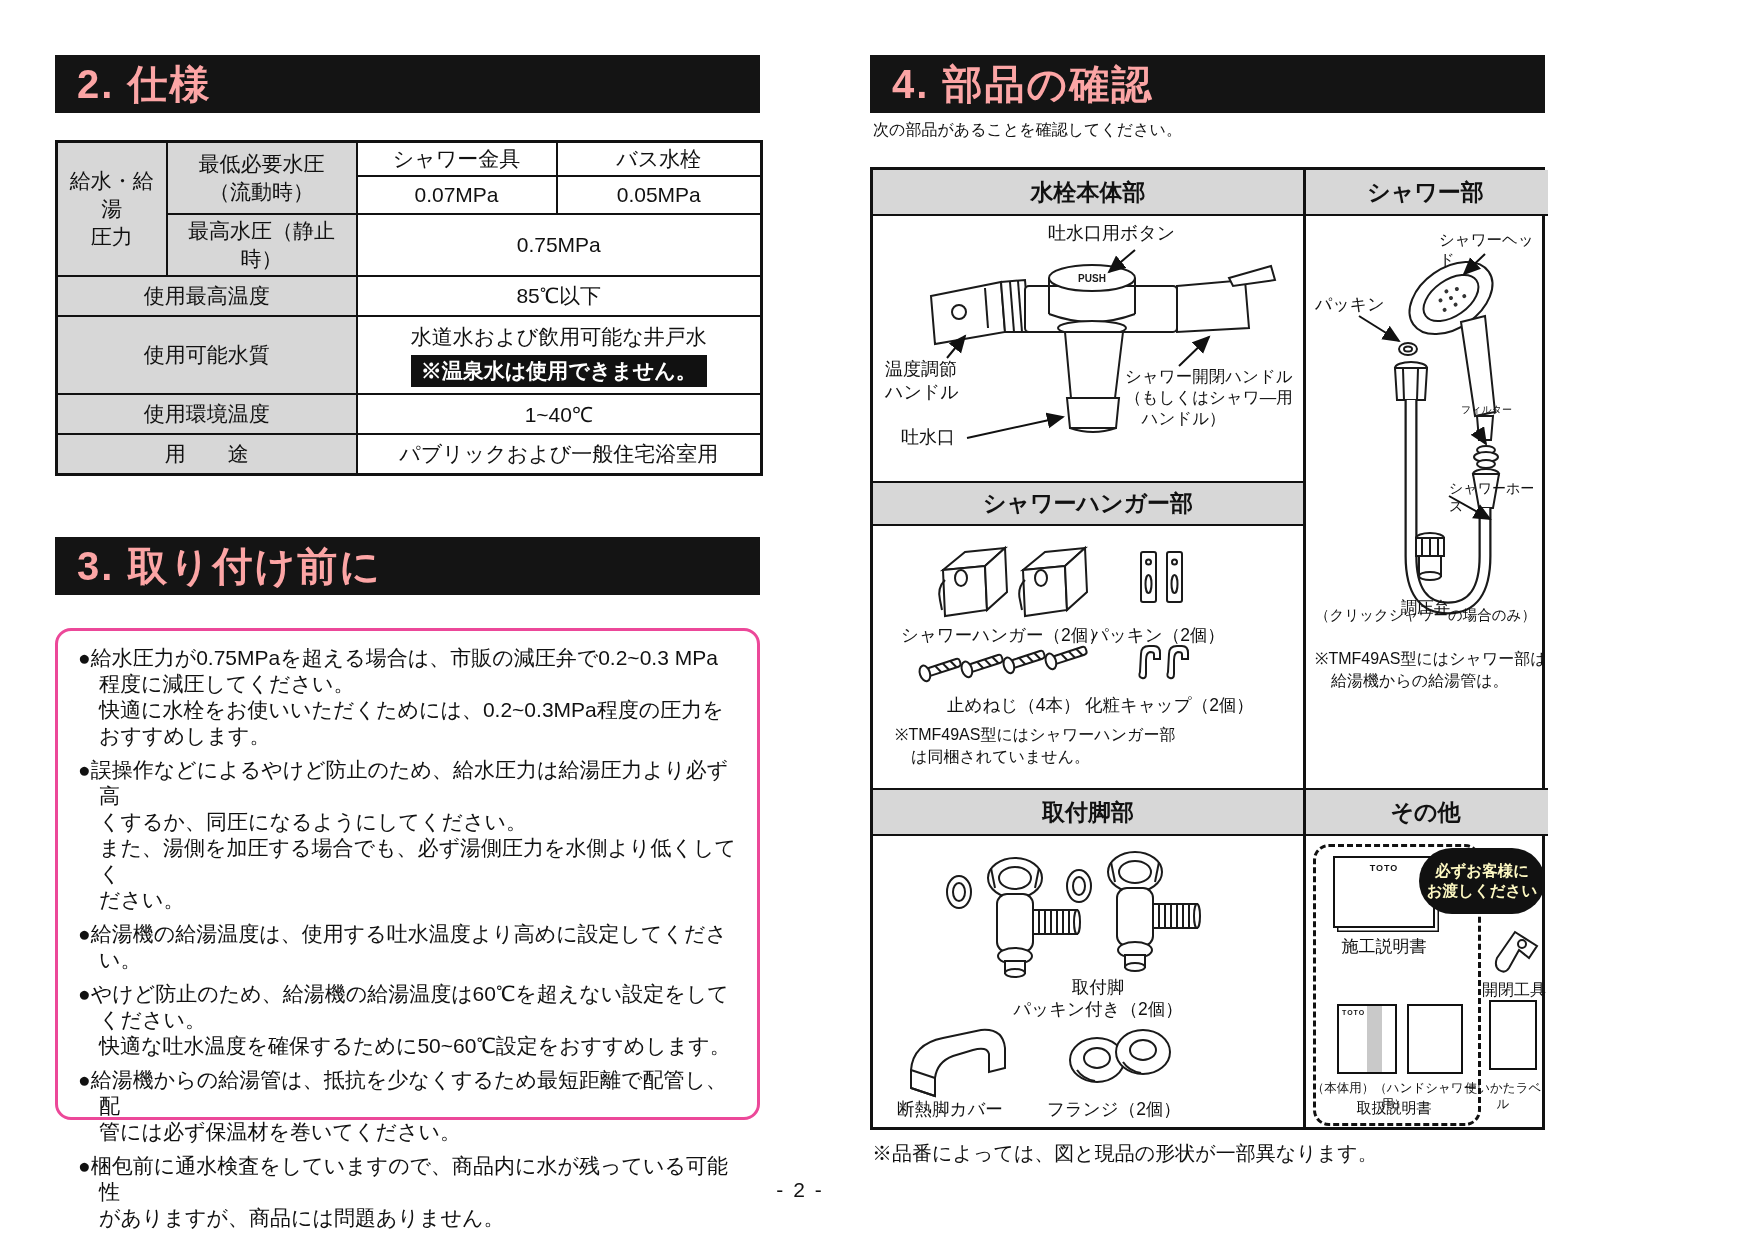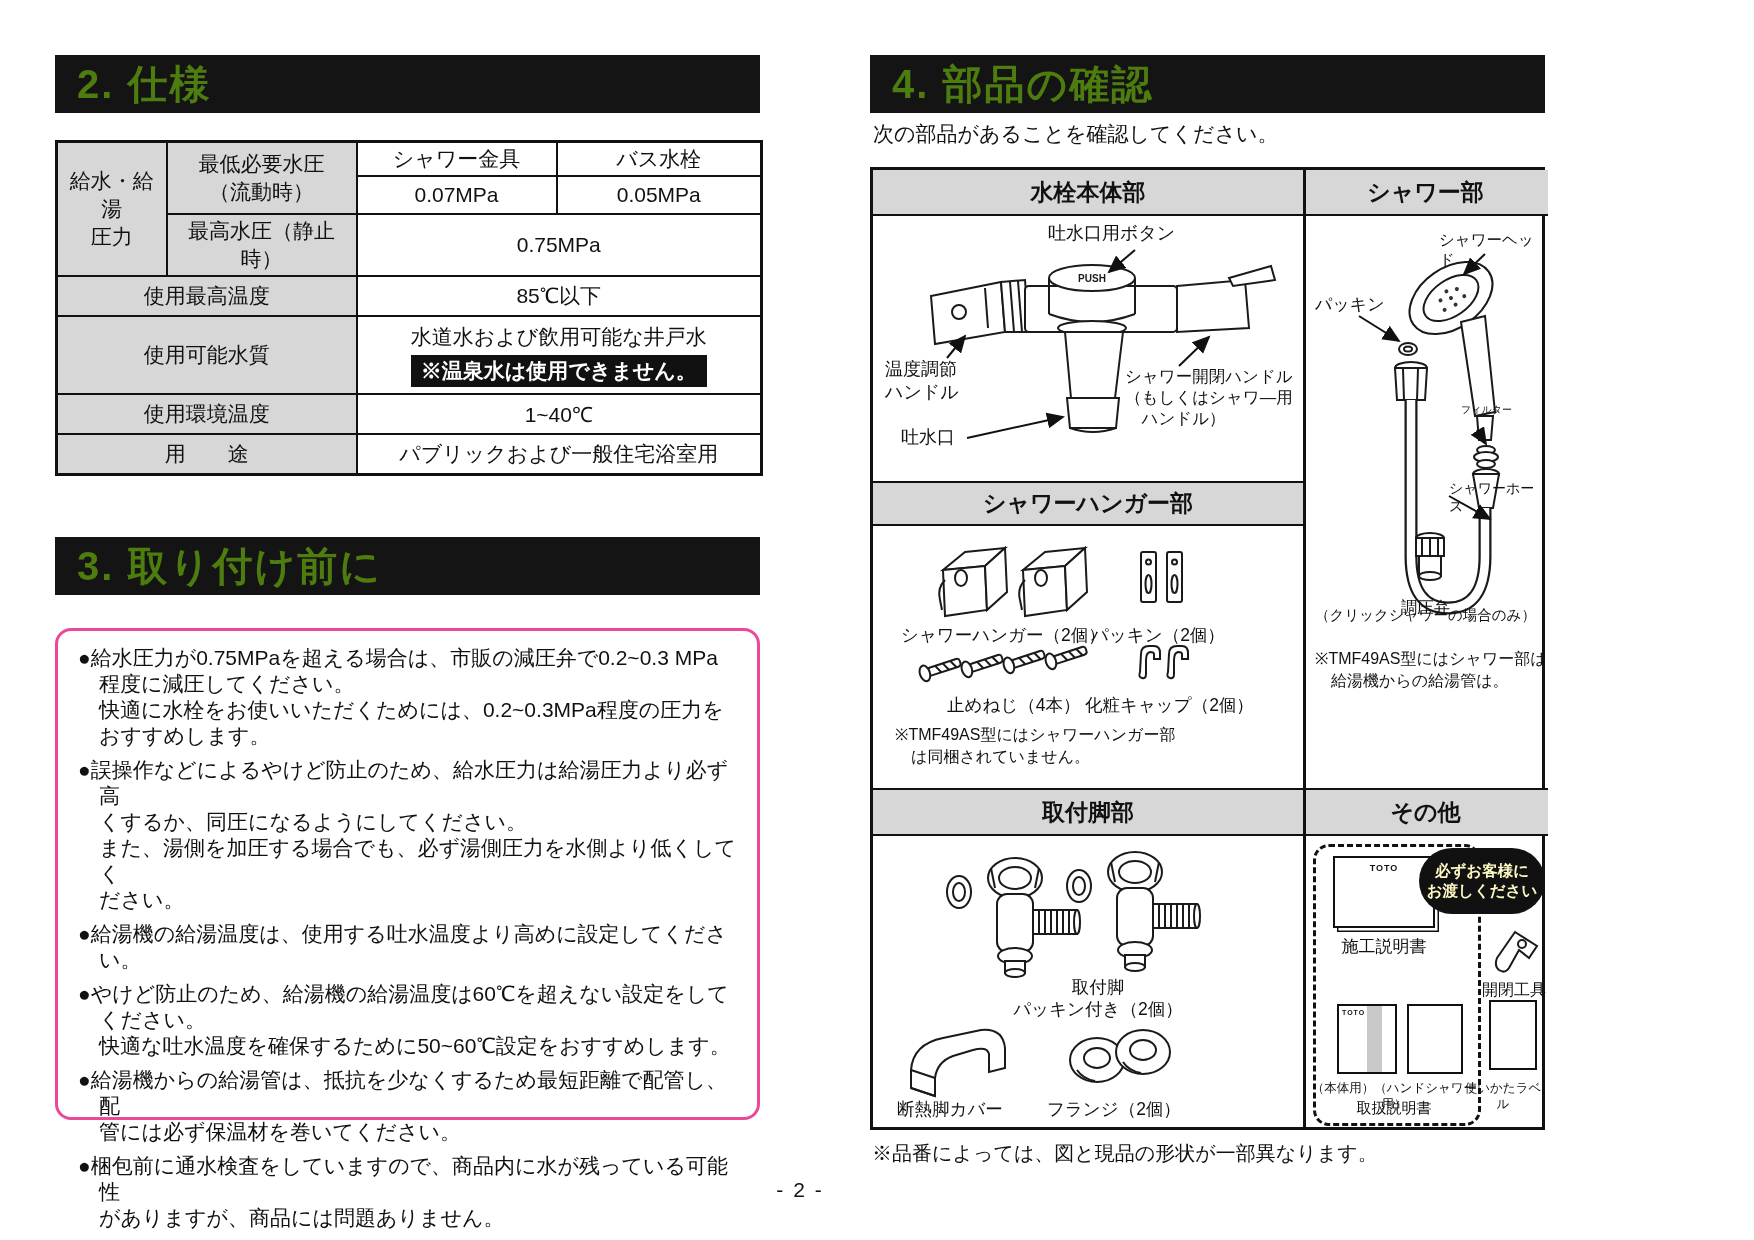--- a/index.html
+++ b/index.html
@@ -6,21 +6,21 @@
   html,body { background:#fff; }
   body {
     width:1754px; height:1240px; position:relative;
     font-family:"Liberation Sans", sans-serif; color:#111;
   }
   .abs { position:absolute; }
   .pre { white-space:pre-line; }
 
   
   .secbar {
-    position:absolute; background:#141414; color:#4d7c0f;
+    position:absolute; background:#141414; color:#fca5a5;
     font-size:40px; font-weight:bold; letter-spacing:2px;
     display:flex; align-items:center; padding-left:22px; height:58px;
   }
 
   
   table.spec { border-collapse:collapse; table-layout:fixed; width:705px;
     position:absolute; left:55px; top:140px; font-size:21px; }
   table.spec td { border:2px solid #111; text-align:center; vertical-align:middle; padding:2px 4px; }
   table.spec { border:3px solid #111; }
   td.lbl { background:#d7d7d7; }
@@ -39,21 +39,21 @@
   .ptable { position:absolute; left:870px; top:167px; width:675px; height:963px;
     border:3px solid #111; background:#fff; }
   .ph { position:absolute; background:#d7d7d7; border-top:2px solid #111; border-bottom:2px solid #111;
     display:flex; align-items:center; justify-content:center;
     font-size:23px; font-weight:bold; }
   .vdiv { position:absolute; left:430px; top:0; width:3px; height:100%; background:#111; }
   .pcell { position:absolute; overflow:hidden; }
   .plbl { position:absolute; font-size:17px; line-height:1.28; white-space:pre-line; color:#111; }
   .pnote { position:absolute; font-size:16px; line-height:1.35; white-space:pre-line; }
 
-  .intro { position:absolute; left:873px; top:120px; font-size:21px; }
+  .intro { position:absolute; left:873px; top:120px; font-size:16px; }
   .footnote { position:absolute; left:872px; top:1140px; font-size:20px; }
   .pagenum { position:absolute; left:720px; top:1178px; width:160px; text-align:center; font-size:21px; letter-spacing:2px; }
 
   
   .dashedbox { position:absolute; border:3.5px dashed #111; border-radius:16px; }
   .booklet { position:absolute; background:#fff; border:2.5px solid #111;
     box-shadow:4px 4px 0 -1.5px #fff, 4px 4px 0 0 #111; }
   .toto { position:absolute; font-weight:bold; color:#111; letter-spacing:1px; }
   .badge { position:absolute; background:#111; color:#fef9c3; border-radius:34px;
     text-align:center; font-weight:bold; font-size:15.5px; line-height:20px;

